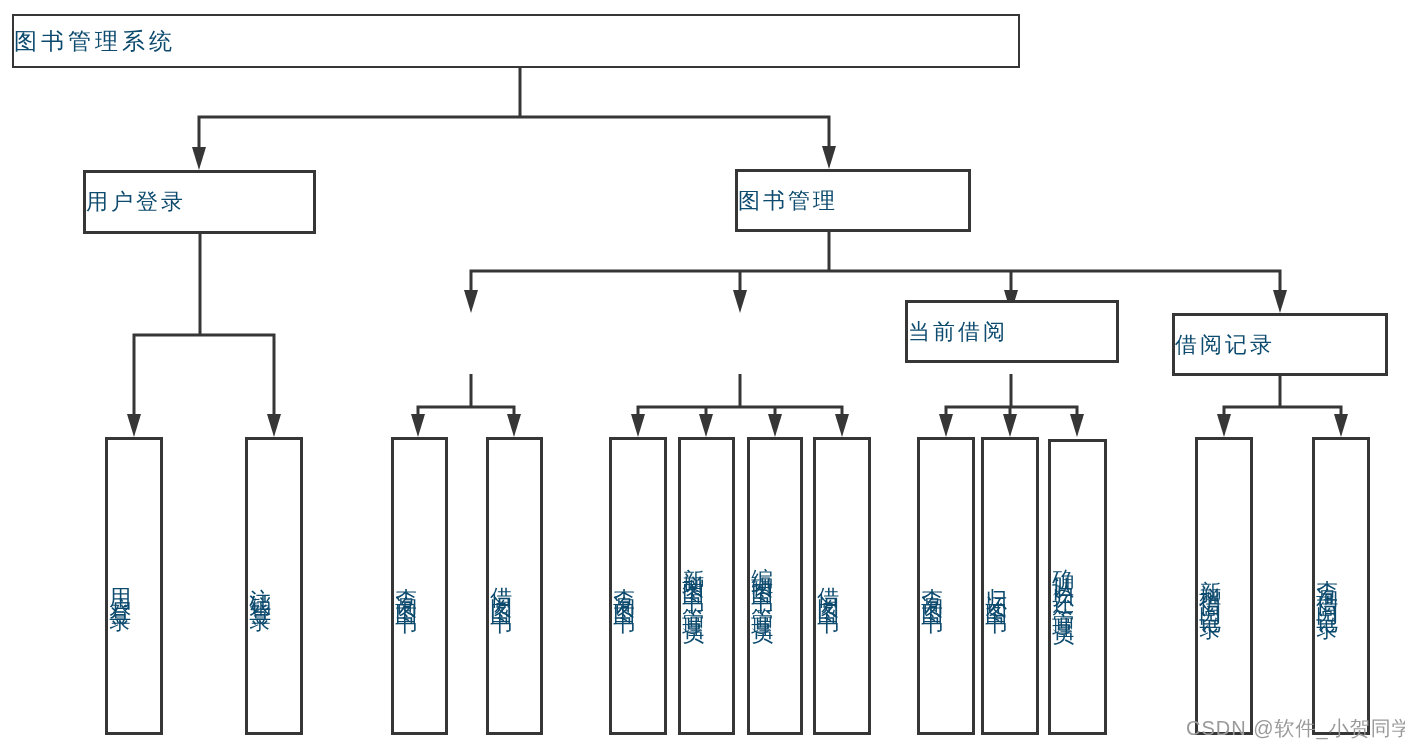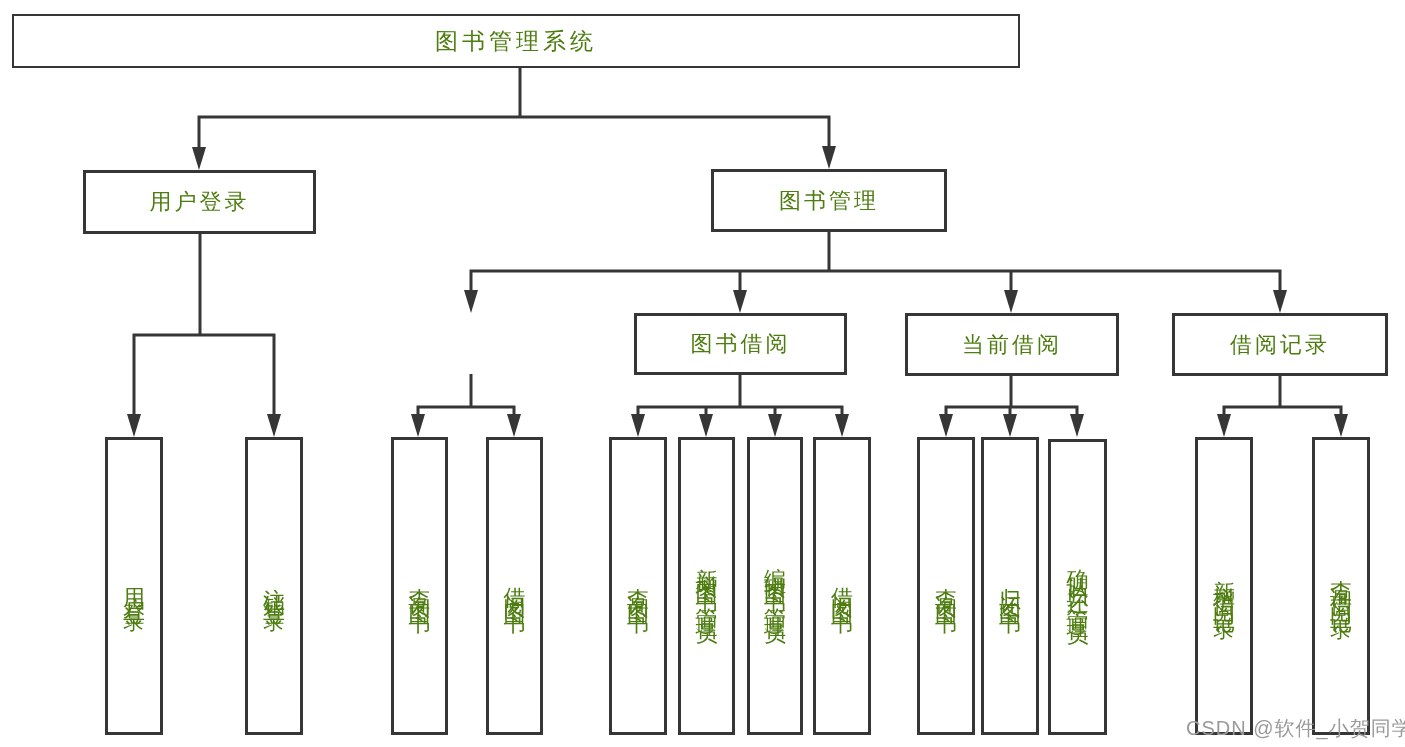--- a/index.html
+++ b/index.html
@@ -11,22 +11,21 @@
     overflow:hidden;
   }
   .connectors{position:absolute;left:0;top:0;}
   .box{
     position:absolute;
     box-sizing:border-box;
     border:3px solid #363636;
     background:#ffffff;
     display:flex;
     align-items:center;
-    justify-content:center;
-    color:#4d7c0f;
+    color:#0c4a6e;
     font-size:22px;
     letter-spacing:3px;
     white-space:nowrap;
   }
   .box.root{border-width:2px;font-size:23px;letter-spacing:4px;}
   .vbox span{
     writing-mode:vertical-rl;
     text-orientation:mixed;
     font-size:22px;
     letter-spacing:8px;
@@ -91,28 +90,25 @@
     </g>
   </svg>
 
   <div class="box root" style="left:12px;top:14px;width:1008px;height:54px">
     <span>图书管理系统</span>
   </div>
 
   <div class="box" style="left:83px;top:170px;width:233px;height:64px">
     <span>用户登录</span>
   </div>
-  <div class="box" style="left:711px;top:169px;width:236px;height:63px">
+  <div class="box" style="left:735px;top:169px;width:236px;height:63px">
     <span>图书管理</span>
   </div>
 
-  <div class="box" style="left:634px;top:313px;width:213px;height:62px">
-    <span>图书借阅</span>
-  </div>
-  <div class="box" style="left:905px;top:313px;width:214px;height:63px">
+  <div class="box" style="left:905px;top:300px;width:214px;height:63px">
     <span>当前借阅</span>
   </div>
   <div class="box" style="left:1172px;top:313px;width:216px;height:63px">
     <span>借阅记录</span>
   </div>
 
   <div class="box vbox" style="left:105px;top:437px;width:58px;height:298px">
     <span>用户登录</span>
   </div>
   <div class="box vbox" style="left:245px;top:437px;width:58px;height:298px">

